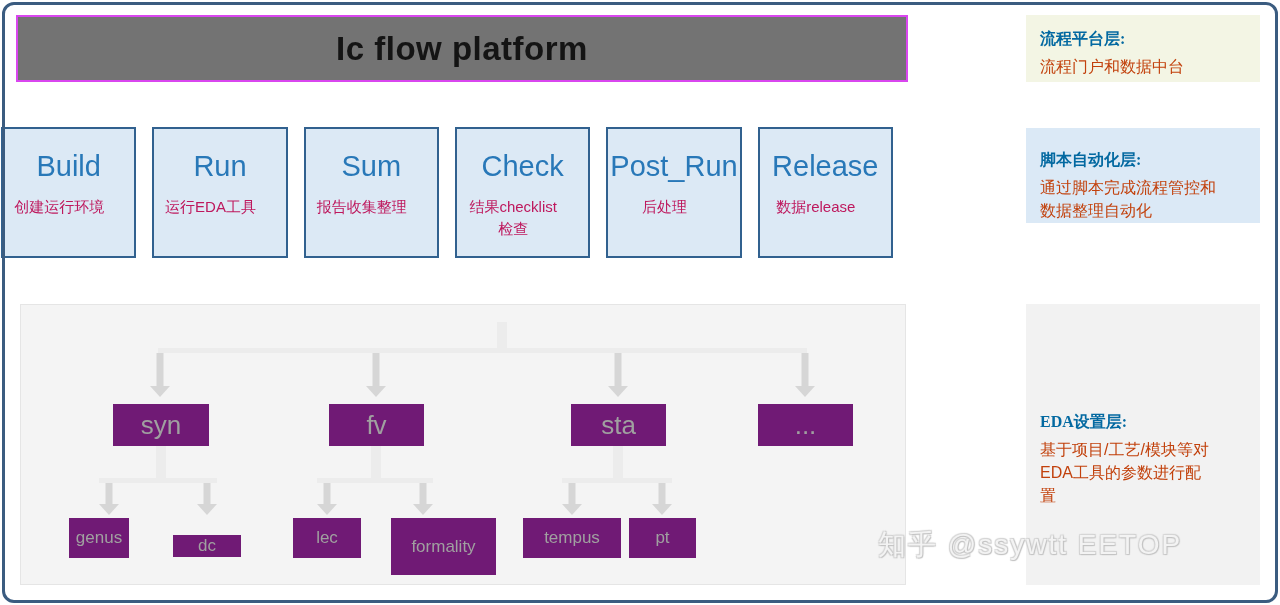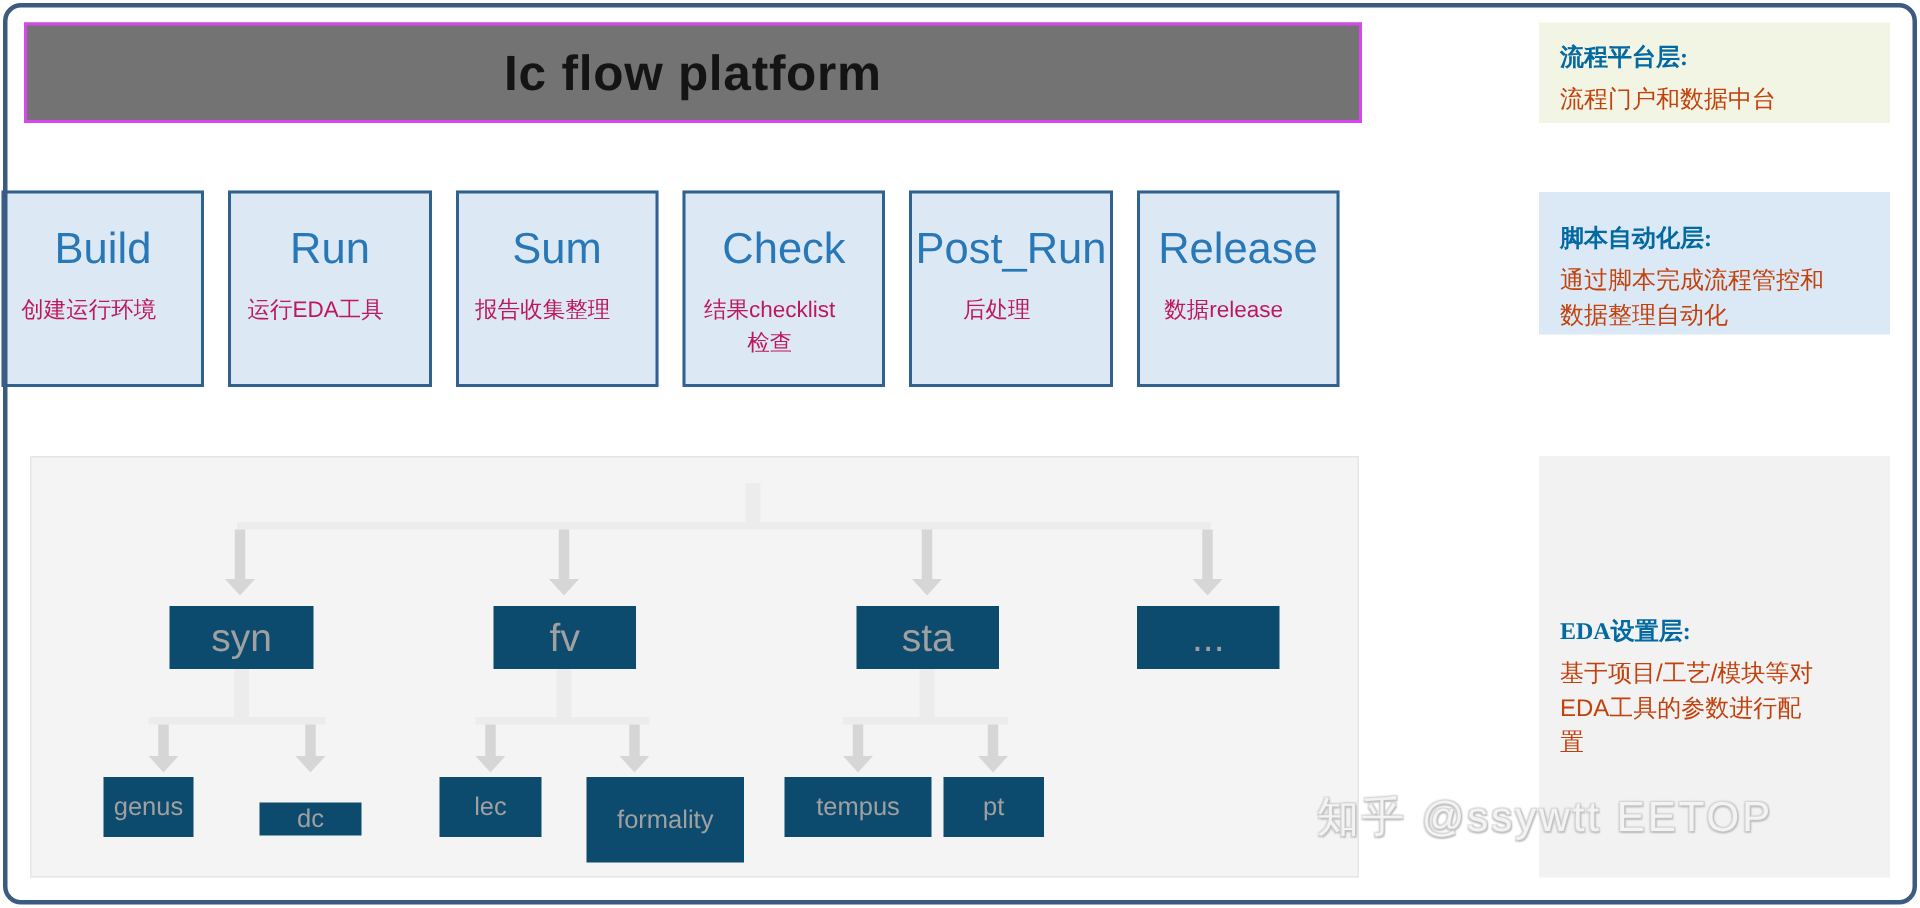--- a/index.html
+++ b/index.html
@@ -12,21 +12,21 @@
 
   
   .stages{position:absolute;left:1px;top:127px;width:892px;height:131px;display:flex;gap:16px;}
   .stage{flex:1 1 0;background:#dce9f5;border:2px solid #31618f;box-sizing:border-box;}
   .stage-title{margin-top:19px;text-align:center;font-size:29px;font-weight:400;color:#2878b8;line-height:36px;}
   .stage-desc{margin-top:12px;padding:0 28px 0 9px;font-size:15px;color:#be185d;line-height:1.45;text-align:center;}
 
   
   .tree-panel{position:absolute;left:20px;top:304px;width:886px;height:281px;background:#f4f4f4;border:1px solid #e5e5e5;box-sizing:border-box;}
   .conn{position:absolute;background:#ececec;}
-  .tnode{position:absolute;background:#0c4a6e;color:#a0a0a0;display:flex;align-items:center;justify-content:center;font-weight:400;}
+  .tnode{position:absolute;background:#701a75;color:#a0a0a0;display:flex;align-items:center;justify-content:center;font-weight:400;}
   .tnode.lvl1{font-size:26px;}
   .tnode.lvl2{font-size:17px;}
   .arr{position:absolute;width:20px;}
   .arr::before{content:"";position:absolute;left:50%;top:0;bottom:9px;width:7px;transform:translateX(-50%);background:#d6d6d6;}
   .arr::after{content:"";position:absolute;left:50%;bottom:0;transform:translateX(-50%);width:0;height:0;border-left:10px solid transparent;border-right:10px solid transparent;border-top:11px solid #d6d6d6;}
 
   
   .layer{position:absolute;left:1026px;width:234px;box-sizing:border-box;padding:10px 14px;}
   .layer-title{font-size:16px;font-weight:bold;color:#0369a1;line-height:27px;font-family:Liberation Serif, serif;}
   .layer-desc{margin-top:3px;font-size:16px;color:#c2410c;line-height:23px;max-width:176px;}

